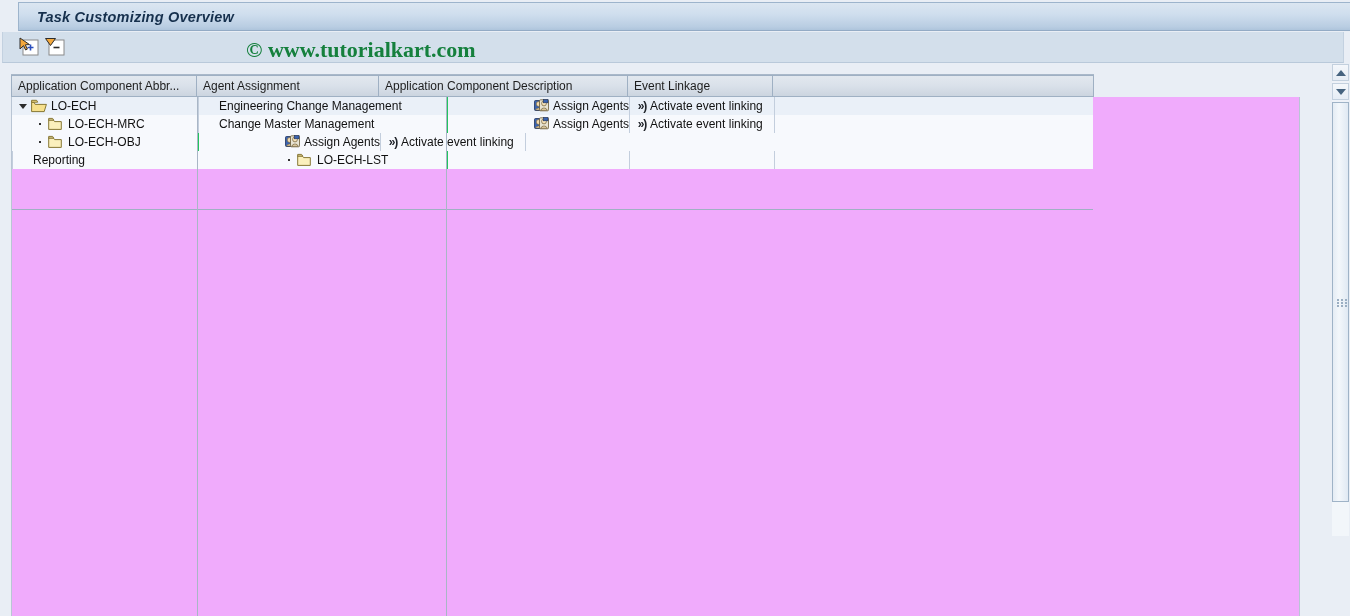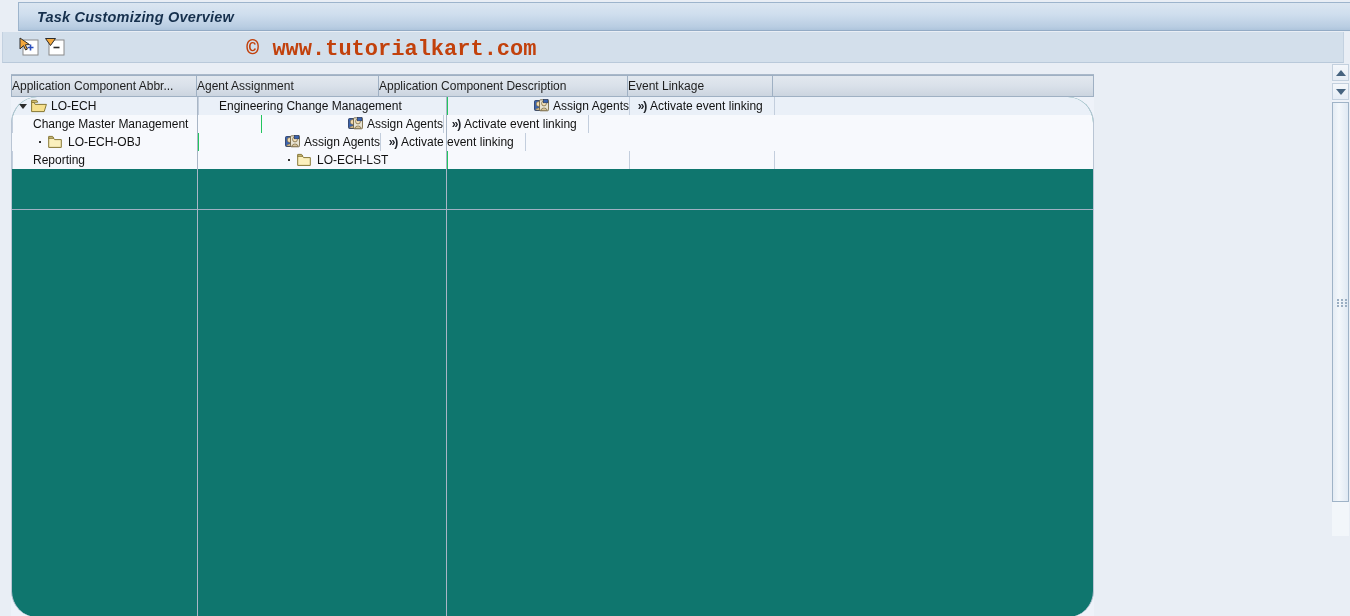--- a/index.html
+++ b/index.html
@@ -60,24 +60,24 @@
     border: none;
     padding: 0;
     cursor: pointer;
   }
   .tb-btn:nth-of-type(1) { left: 14px; }
   .tb-btn:nth-of-type(2) { left: 40px; }
 
   .watermark {
     position: absolute;
     left: 246px; top: 37px;
-    font-family: Liberation Mono, monospace;
+    font-family: Liberation Serif, serif;
     font-size: 22px;
     font-weight: bold;
-    color: #c2410c;
+    color: #15803d;
     white-space: nowrap;
     user-select: none;
   }
 
   
   .grid-wrap {
     position: absolute;
     left: 11px; top: 74px;
     width: 1083px;
     height: 542px;
@@ -91,45 +91,45 @@
     width: 1083px; height: 22px;
     display: flex;
   }
   .hdr-cell {
     height: 22px;
     background: linear-gradient(to bottom, #e2e8ef 0%, #dae1ea 48%, #ccd5e0 98%);
     border: 1px solid #9fb0c3;
     border-left: none;
     display: flex;
     align-items: center;
+    padding-left: 6px;
     font-size: 12px;
     color: #1d1d1d;
     white-space: nowrap;
     overflow: hidden;
     cursor: pointer;
   }
   .hdr-cell:first-child { border-left: 1px solid #9fb0c3; }
 
   .hdr-c0 { width: 186px; }
   .hdr-c1 { width: 249px; }
   .hdr-c2 { width: 182px; }
   .hdr-c3 { width: 145px; }
   .hdr-c4 { width: 321px; }
 
   
   .body-area {
     position: absolute;
     left: 0; top: 22px;
-    width: 1083px;
+    width: 1289px;
     height: 520px;
-    background: #0f766e;
+    background: #f0abfc;
     border-left: 1px solid #b9c5d4;
     border-right: 1px solid #b9c5d4;
     overflow: hidden;
-    border-radius: 26px;
   }
 
   .row {
     position: relative;
     height: 18px;
     display: flex;
     align-items: center;
     width: 1081px;
   }
   .row.r-odd  { background: #f7f9fd; }
@@ -344,20 +344,31 @@
           <span class="link-txt">Assign Agents</span>
         </div>
         <div class="cell c-event">
           <span class="evt-glyph">»)</span>
           <span class="link-txt">Activate event linking</span>
         </div>
         <div class="cell c-blank"></div>
       </div>
 
       <div class="row r-odd">
+        <div class="cell c-abbr">
+          <span class="indent"></span>
+          <span class="leaf-dot">
+              <i></i>
+            </span>
+          <svg class="folder" viewBox="0 0 16 14">
+            <path d="M0.7 3.0 L0.7 12.4 L13.3 12.4 L13.3 4.6 L6.6 4.6 L5.4 3.0 Z" fill="#fbf0bd" stroke="#7a6a22" stroke-width="0.9" stroke-linejoin="round"></path>
+            <path d="M0.7 3.0 L0.7 1.4 L4.6 1.4 L5.6 3.0 Z" fill="#fbf0bd" stroke="#7a6a22" stroke-width="0.9" stroke-linejoin="round"></path>
+          </svg>
+          <span class="node-label">LO-ECH-MRC</span>
+        </div>
         <div class="cell c-desc">Change Master Management</div>
         <div class="cell c-agent">
           <svg class="icon-inline" viewBox="0 0 15 14">
             <rect x="0.5" y="1.5" width="8" height="10" rx="1" fill="#3a63b0" stroke="#20335c" stroke-width="0.8"></rect>
             <ellipse cx="4.5" cy="5" rx="2.3" ry="2.4" fill="#f2d9ae" stroke="#6b5a33" stroke-width="0.6"></ellipse>
             <path d="M1.6 11 a3 2.6 0 0 1 5.8 0 z" fill="#f2d9ae" stroke="#6b5a33" stroke-width="0.6"></path>
             <rect x="5.5" y="0.8" width="9" height="11" rx="1" fill="#e8e3d2" stroke="#6b5a33" stroke-width="0.8"></rect>
             <ellipse cx="10" cy="4.4" rx="2.4" ry="2.5" fill="#f6e2b8" stroke="#6b5a33" stroke-width="0.7"></ellipse>
             <path d="M6.8 11.2 a3.3 2.9 0 0 1 6.4 0 z" fill="#f6e2b8" stroke="#6b5a33" stroke-width="0.7"></path>
             <rect x="9.4" y="0.6" width="4.6" height="3.2" fill="#3a63b0" stroke="#20335c" stroke-width="0.6"></rect>

